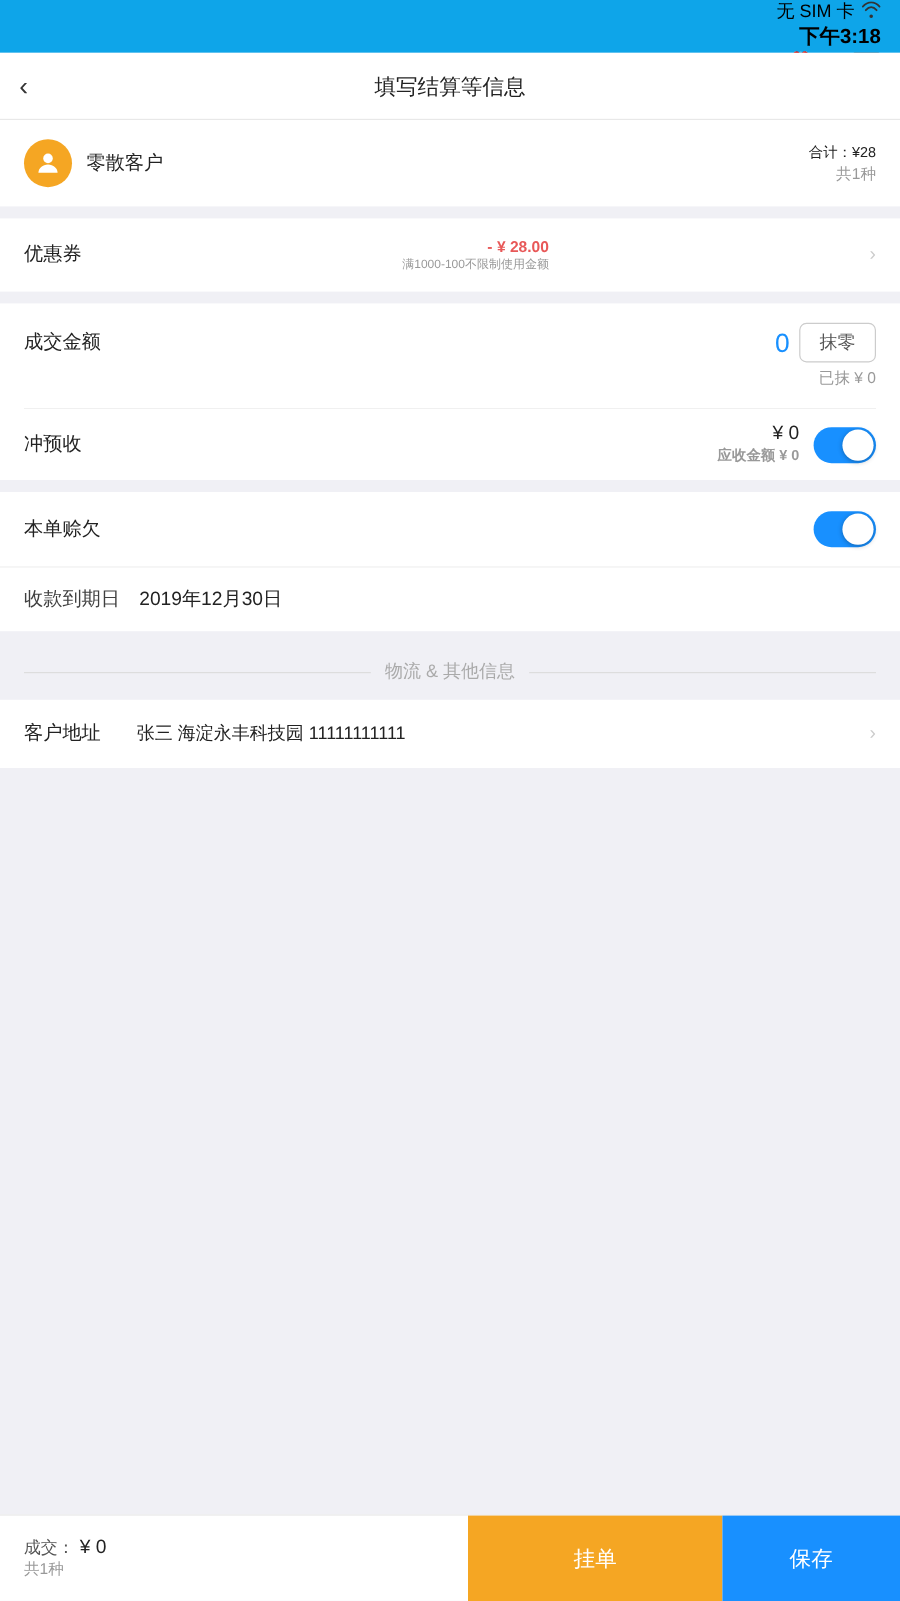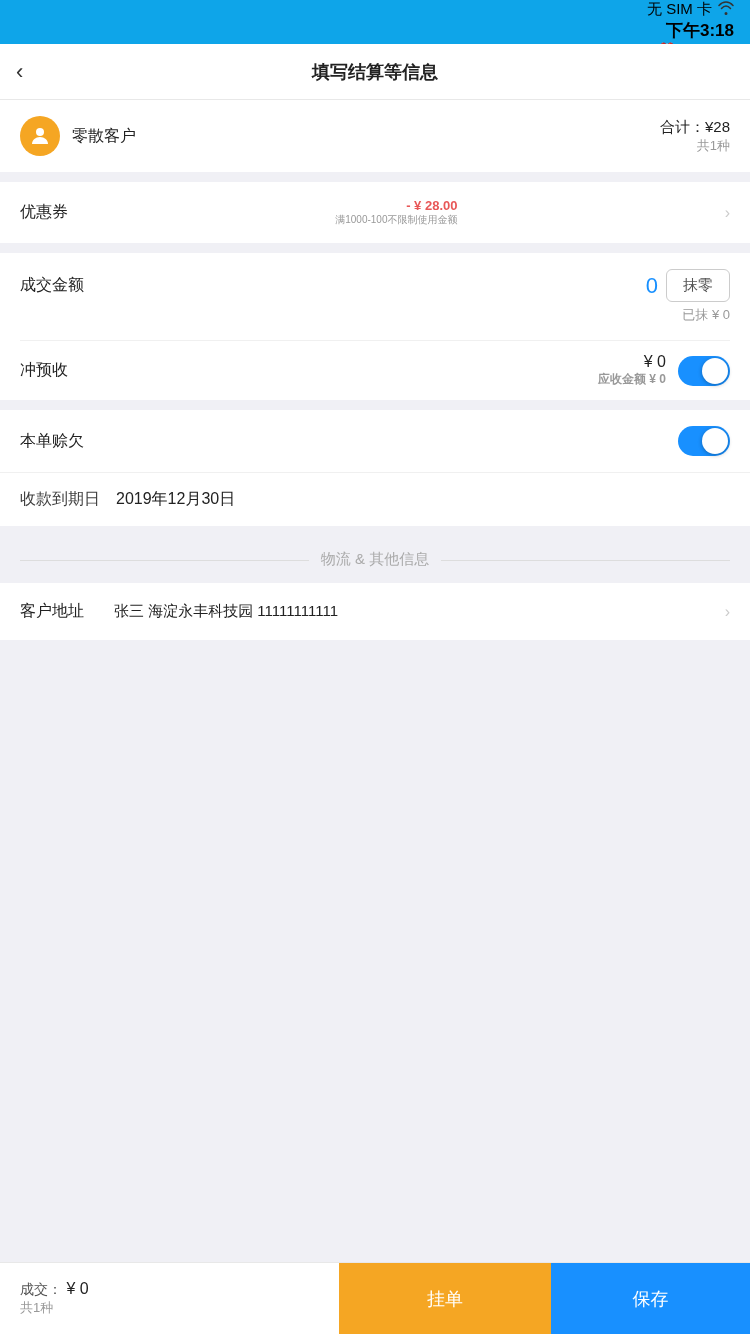--- a/index.html
+++ b/index.html
@@ -62,21 +62,21 @@
     }
     .nav-back {
       position: absolute;
       left: 16px;
       font-size: 22px;
       color: #333;
       cursor: pointer;
     }
     .nav-title {
       font-size: 18px;
-      font-weight: 700;
+      font-weight: 400;
       color: #222;
     }
 
     
     .content {
       background: #f0f0f5;
     }
 
     
     .section-white {
@@ -105,21 +105,21 @@
     }
     .customer-avatar svg { width: 24px; height: 24px; }
     .customer-name {
       font-size: 16px;
       color: #222;
     }
     .customer-total {
       text-align: right;
     }
     .total-amount {
-      font-size: 15px;
+      font-size: 12px;
       color: #222;
     }
     .total-count {
       font-size: 13px;
       color: #999;
     }
 
     
     .divider {
       height: 1px;
@@ -362,21 +362,21 @@
       background: #f5a623;
       display: flex;
       align-items: center;
       justify-content: center;
       font-size: 18px;
       color: #fff;
       font-weight: 500;
       cursor: pointer;
     }
     .bottom-btn-save {
-      width: 199px;
+      width: 148px;
       height: 72px;
       background: #1890ff;
       display: flex;
       align-items: center;
       justify-content: center;
       font-size: 18px;
       color: #fff;
       font-weight: 500;
       cursor: pointer;
     }

